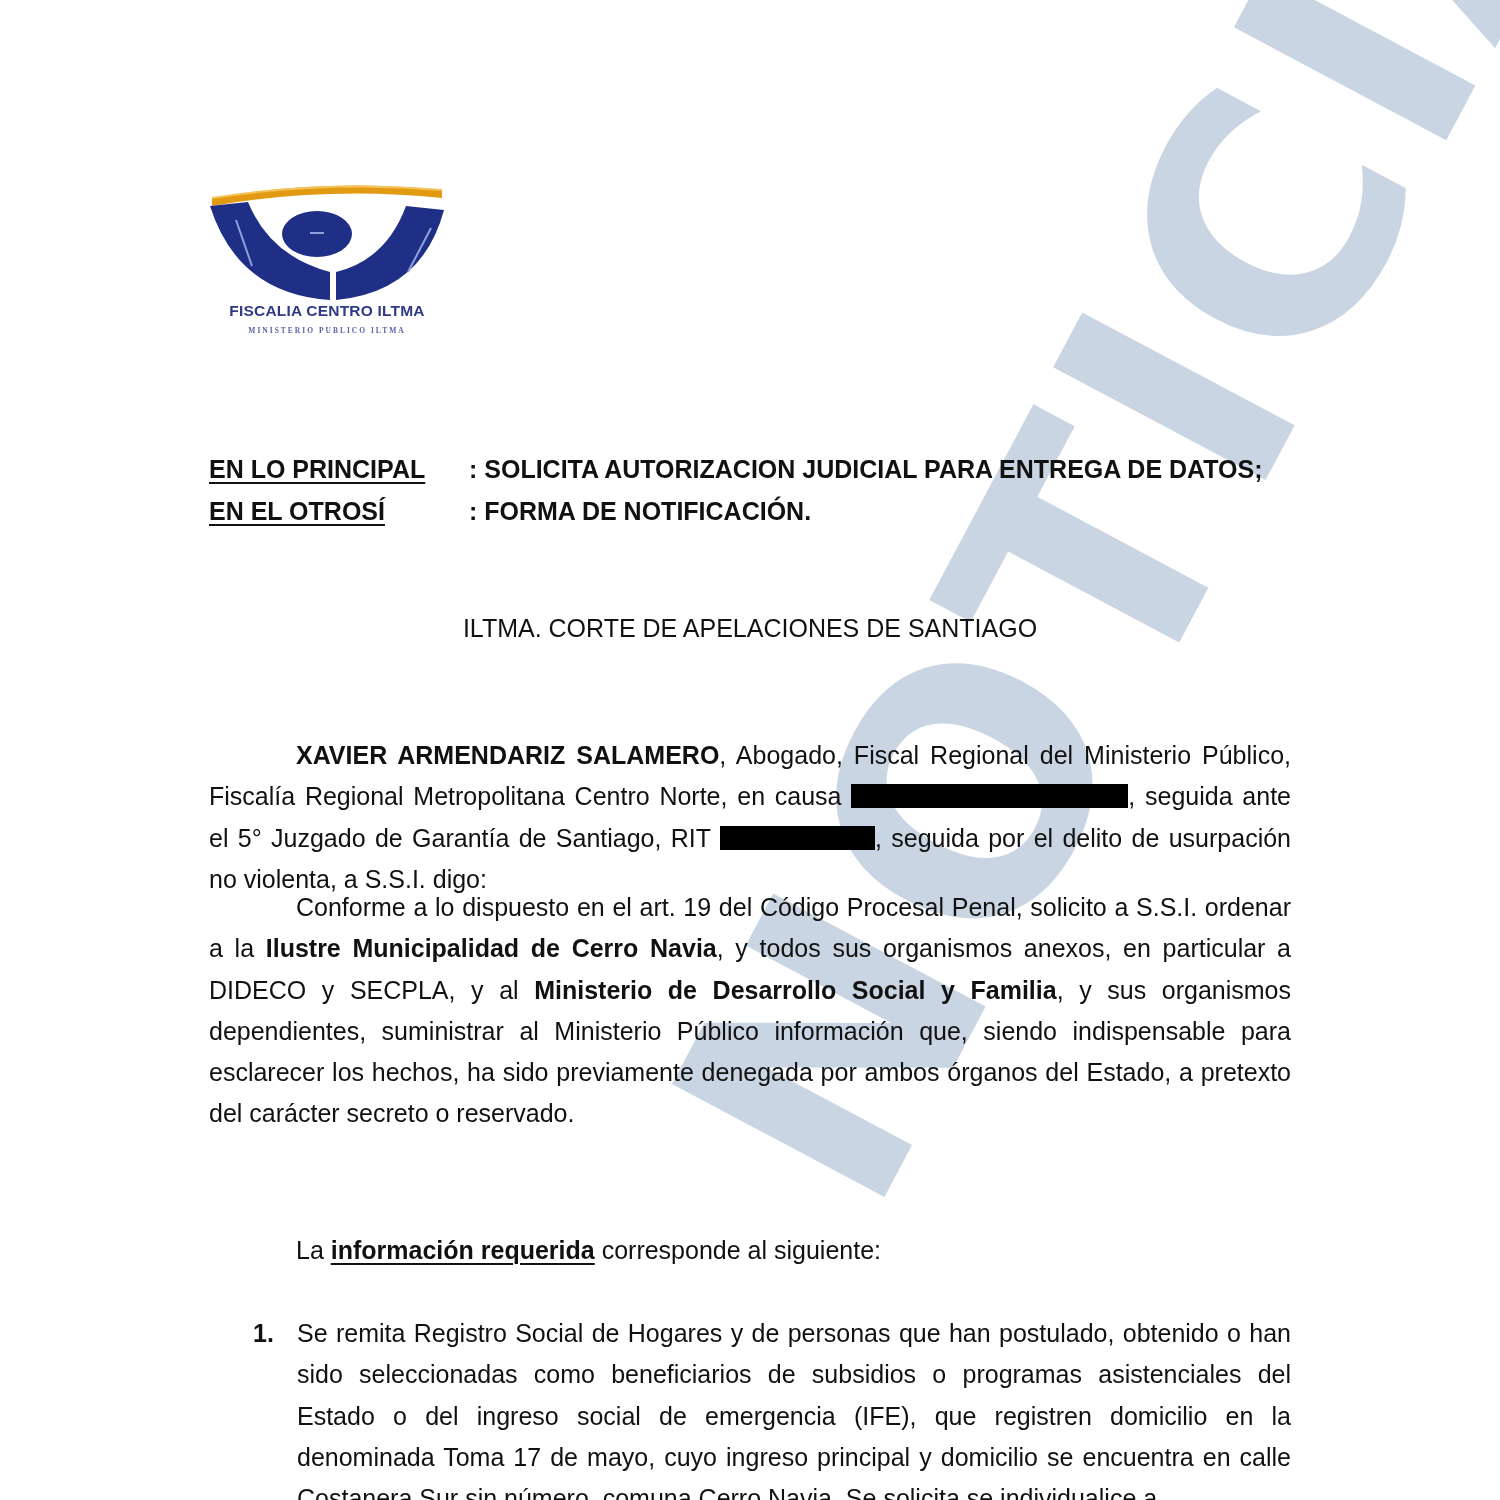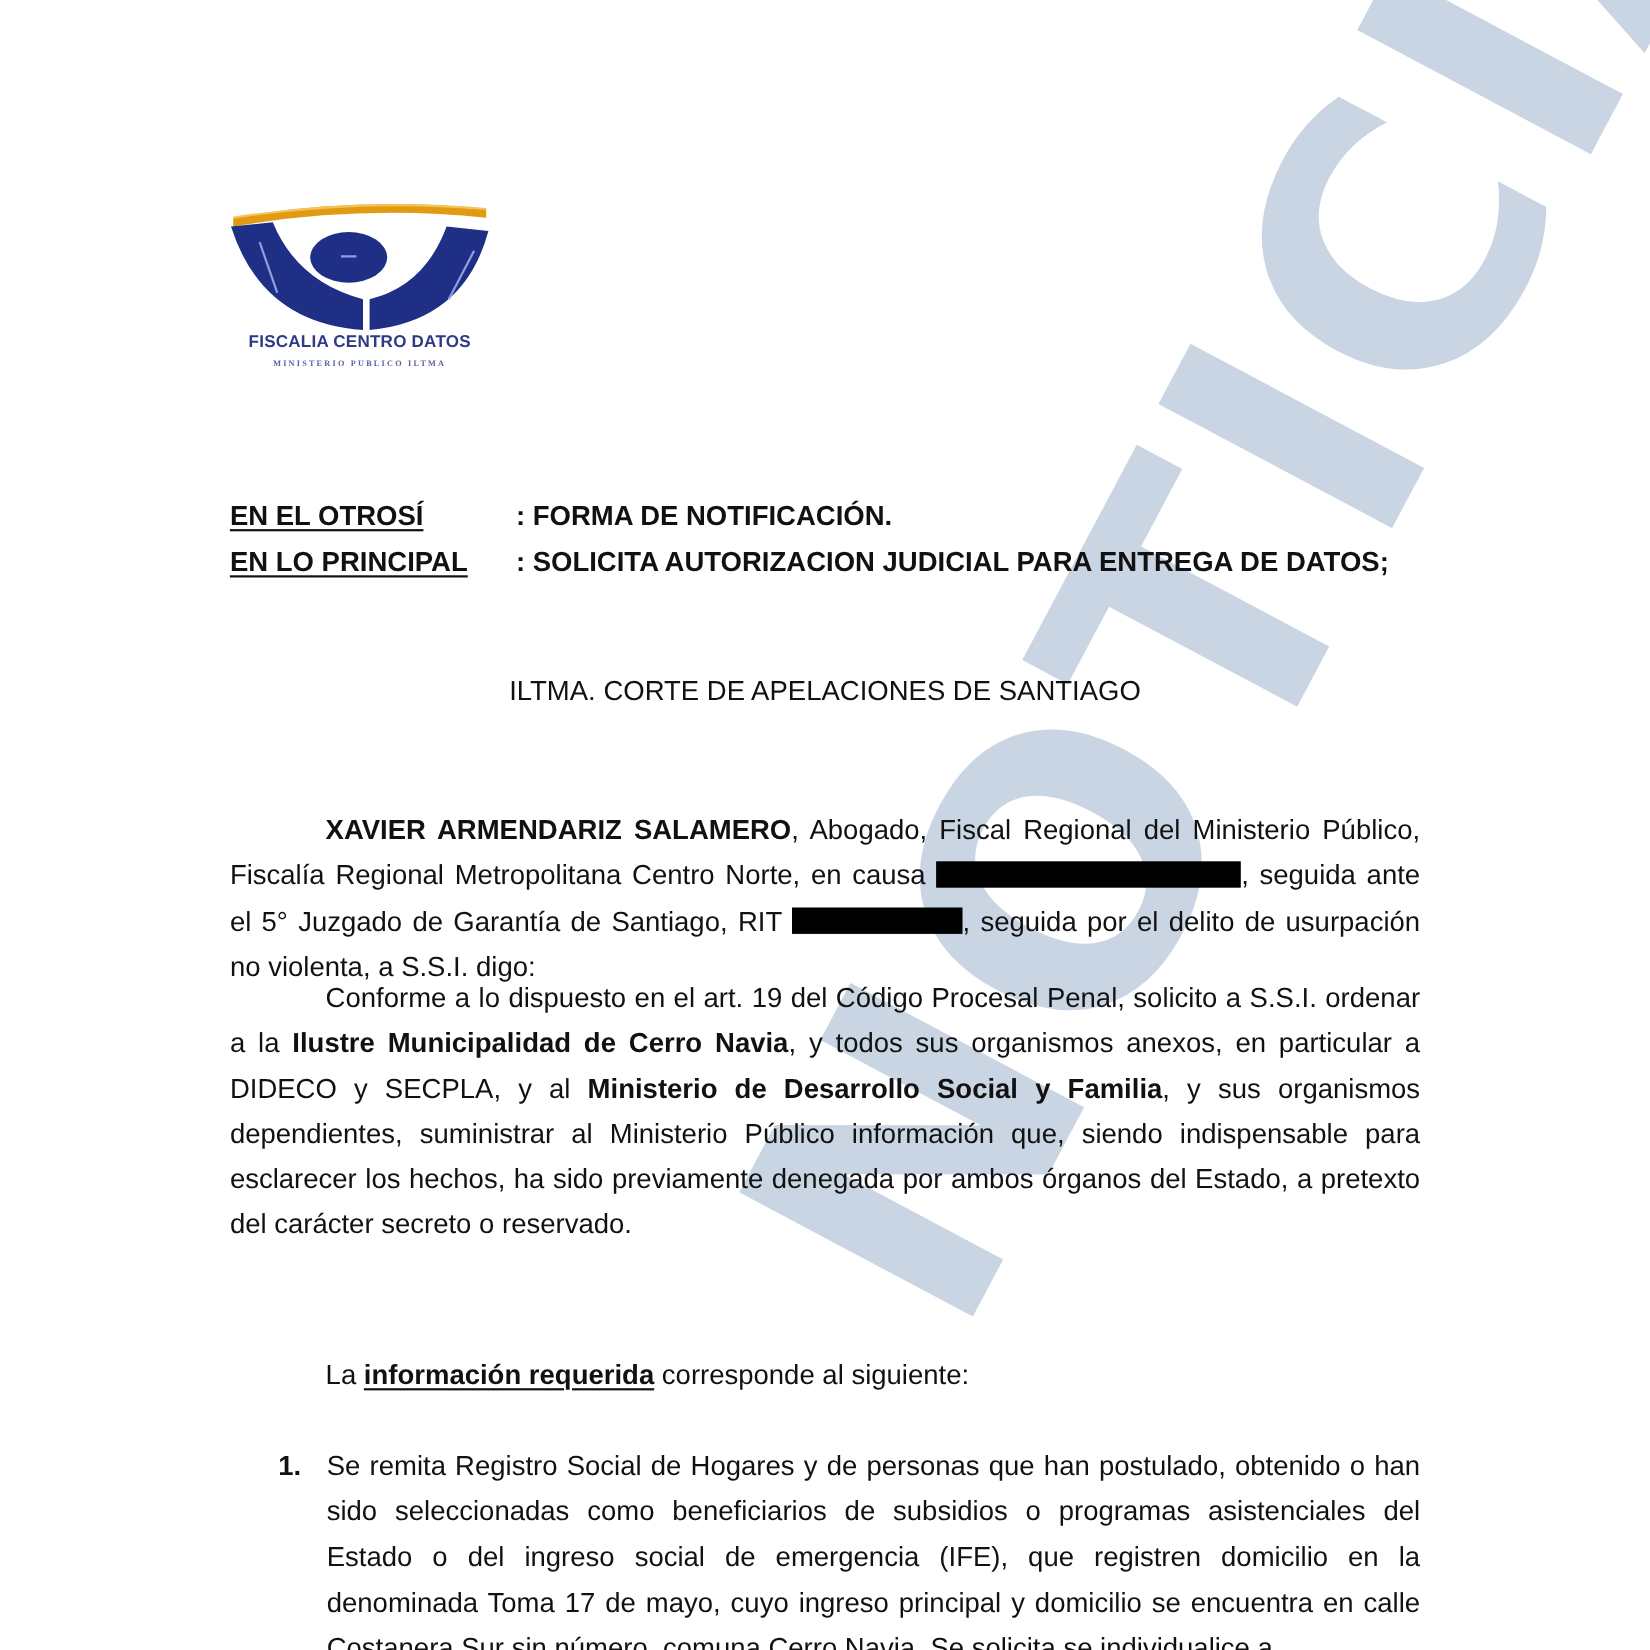--- a/index.html
+++ b/index.html
@@ -143,32 +143,32 @@
     <svg width="238" height="125" viewBox="0 0 238 125">
       <path d="M4 22 Q119 2 234 14 L234 22 Q119 10 4 30 Z" fill="#e39a13"></path>
       <path d="M4 22 Q119 4 234 14" stroke="#f4c35a" stroke-width="2" fill="none"></path>
       <path d="M2 30 L40 26 Q62 80 122 96 L122 124 Q30 118 2 30 Z" fill="#1f2f86"></path>
       <path d="M236 34 L198 30 Q178 84 128 96 L128 124 Q214 116 236 34 Z" fill="#1f2f86"></path>
       <ellipse cx="109" cy="58" rx="35" ry="23" fill="#1f2f86"></ellipse>
       <line x1="28" y1="44" x2="44" y2="90" stroke="#8fa0e0" stroke-width="2"></line>
       <line x1="223" y1="52" x2="200" y2="96" stroke="#8fa0e0" stroke-width="2"></line>
       <line x1="102" y1="57" x2="116" y2="57" stroke="#8fa0e0" stroke-width="2"></line>
     </svg>
-    <div class="logo-name">FISCALIA CENTRO DATOS</div>
+    <div class="logo-name">FISCALIA CENTRO ILTMA</div>
     <div class="logo-sub">MINISTERIO PUBLICO ILTMA</div>
   </div>
 
   <div class="sumilla">
     <div class="sumilla-row">
+      <div class="sumilla-key"><span>EN LO PRINCIPAL</span></div>
+      <div>: SOLICITA AUTORIZACION JUDICIAL PARA ENTREGA DE DATOS;</div>
+    </div>
+    <div class="sumilla-row">
       <div class="sumilla-key"><span>EN EL OTROSÍ</span></div>
       <div>: FORMA DE NOTIFICACIÓN.</div>
-    </div>
-    <div class="sumilla-row">
-      <div class="sumilla-key"><span>EN LO PRINCIPAL</span></div>
-      <div>: SOLICITA AUTORIZACION JUDICIAL PARA ENTREGA DE DATOS;</div>
     </div>
   </div>
 
   <div class="title">ILTMA. CORTE DE APELACIONES DE SANTIAGO</div>
 
   <p class="body-text indent p1" style="margin:0"><b>XAVIER ARMENDARIZ SALAMERO</b><span>, Abogado, Fiscal Regional del Ministerio Público, Fiscalía Regional Metropolitana Centro Norte, en causa </span><span class="redact redact-causa"></span><span>, seguida ante el 5° Juzgado de Garantía de Santiago,  RIT </span><span class="redact redact-rit"></span><span>,  seguida por el delito de usurpación no violenta, a S.S.I. digo:</span></p>
 
   <p class="body-text indent p2" style="margin:0"><span>Conforme a lo dispuesto en el art. 19 del Código Procesal Penal, solicito a S.S.I. ordenar a la </span><b>Ilustre Municipalidad de Cerro Navia</b><span>, y todos sus organismos anexos, en particular a DIDECO y SECPLA, y al </span><b>Ministerio de Desarrollo Social y Familia</b><span>, y sus organismos dependientes, suministrar al Ministerio Público información que, siendo indispensable para esclarecer los hechos, ha sido previamente denegada por ambos órganos del Estado, a pretexto del carácter secreto o reservado.</span></p>
 
   <p class="body-text indent p3" style="margin:0"><span>La </span><b class="ul">información requerida</b><span> corresponde al siguiente:</span></p>

